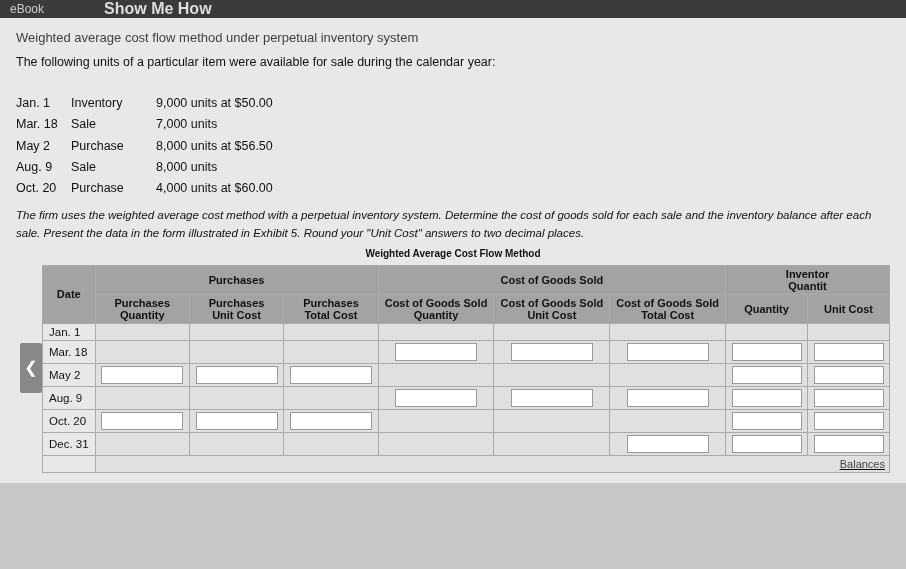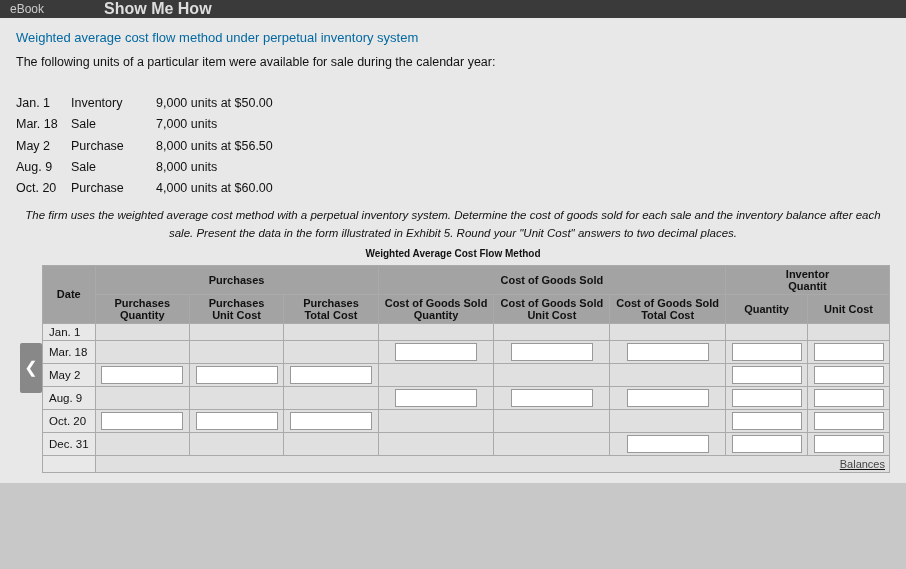--- a/index.html
+++ b/index.html
@@ -24,21 +24,21 @@
 
     .main-content {
       background: #e8e8e8;
       padding: 12px 16px 10px 16px;
     }
 
     .page-title {
       font-size: 13px;
       font-weight: normal;
       margin-bottom: 10px;
-      color: #0369a1;
+      color: #404040;
     }
 
     .problem-text {
       font-size: 12.5px;
       margin-bottom: 24px;
     }
 
     .data-table-outer {
       margin-bottom: 6px;
     }
@@ -51,21 +51,20 @@
     .data-row .col1 { width: 55px; }
     .data-row .col2 { width: 85px; }
     .data-row .col3 { flex: 1; }
 
     .description-text {
       font-size: 11.5px;
       margin: 8px 0 6px 0;
       font-style: italic;
       color: #111;
       line-height: 1.5;
-      text-align: center;
     }
 
     .section-title {
       text-align: center;
       font-weight: bold;
       font-size: 10px;
       margin-bottom: 4px;
     }
 
     .nav-left {

